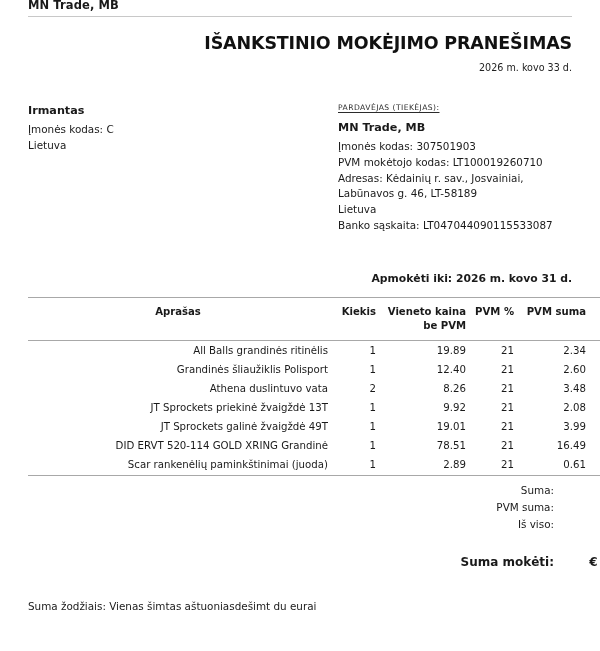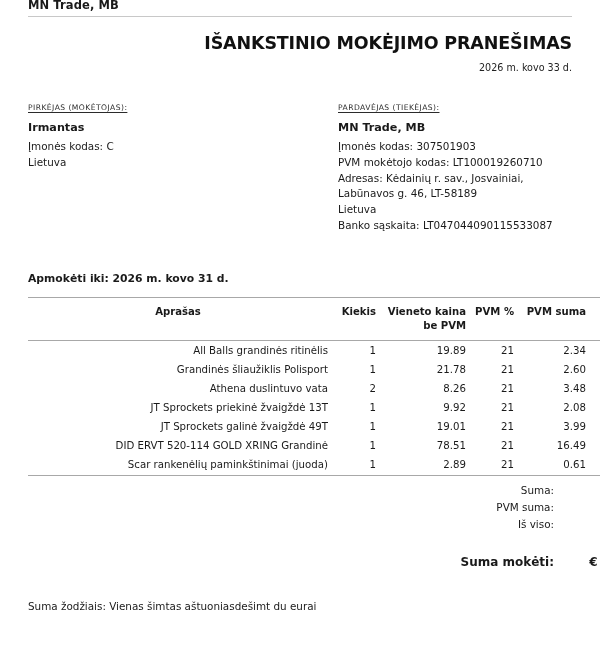--- a/index.html
+++ b/index.html
@@ -101,20 +101,21 @@
   .party-line {
     font-size: 10.4px;
     line-height: 1.52;
     white-space: nowrap;
     color: #1a1a1a;
   }
 
   
   .due-row {
     width: 544px;
+    text-align: right;
     margin-top: 38px;
     font-size: 10.8px;
     font-weight: bold;
     white-space: nowrap;
   }
 
   
   .items {
     border-collapse: collapse;
     width: 620px;
@@ -206,21 +207,20 @@
   <hr class="header-rule">
 
   <div class="title-block">
     <div class="doc-title">IŠANKSTINIO MOKĖJIMO PRANEŠIMAS</div>
     <div class="doc-date">2026 m. kovo 33 d.</div>
   </div>
 
   <div class="parties">
 
     <div class="party">
-      <div class="party-label">PIRKĖJAS (MOKĖTOJAS):</div>
       <div class="party-name">Irmantas</div>
       <div class="party-line">Įmonės kodas: C</div>
       <div class="party-line">Lietuva</div>
     </div>
 
     <div class="party">
       <div class="party-label">PARDAVĖJAS (TIEKĖJAS):</div>
       <div class="party-name">MN Trade, MB</div>
       <div class="party-line">Įmonės kodas: 307501903</div>
       <div class="party-line">PVM mokėtojo kodas: LT100019260710</div>
@@ -256,21 +256,21 @@
         <td class="c-desc">All Balls grandinės ritinėlis</td>
         <td class="c-qty">1</td>
         <td class="c-price">19.89</td>
         <td class="c-vatp">21</td>
         <td class="c-vats">2.34</td>
         <td class="c-total">13.50</td>
       </tr>
       <tr>
         <td class="c-desc">Grandinės šliaužiklis Polisport</td>
         <td class="c-qty">1</td>
-        <td class="c-price">21.78</td>
+        <td class="c-price">12.40</td>
         <td class="c-vatp">21</td>
         <td class="c-vats">2.60</td>
         <td class="c-total">15.00</td>
       </tr>
       <tr>
         <td class="c-desc">Athena duslintuvo vata</td>
         <td class="c-qty">2</td>
         <td class="c-price">8.26</td>
         <td class="c-vatp">21</td>
         <td class="c-vats">3.48</td>

